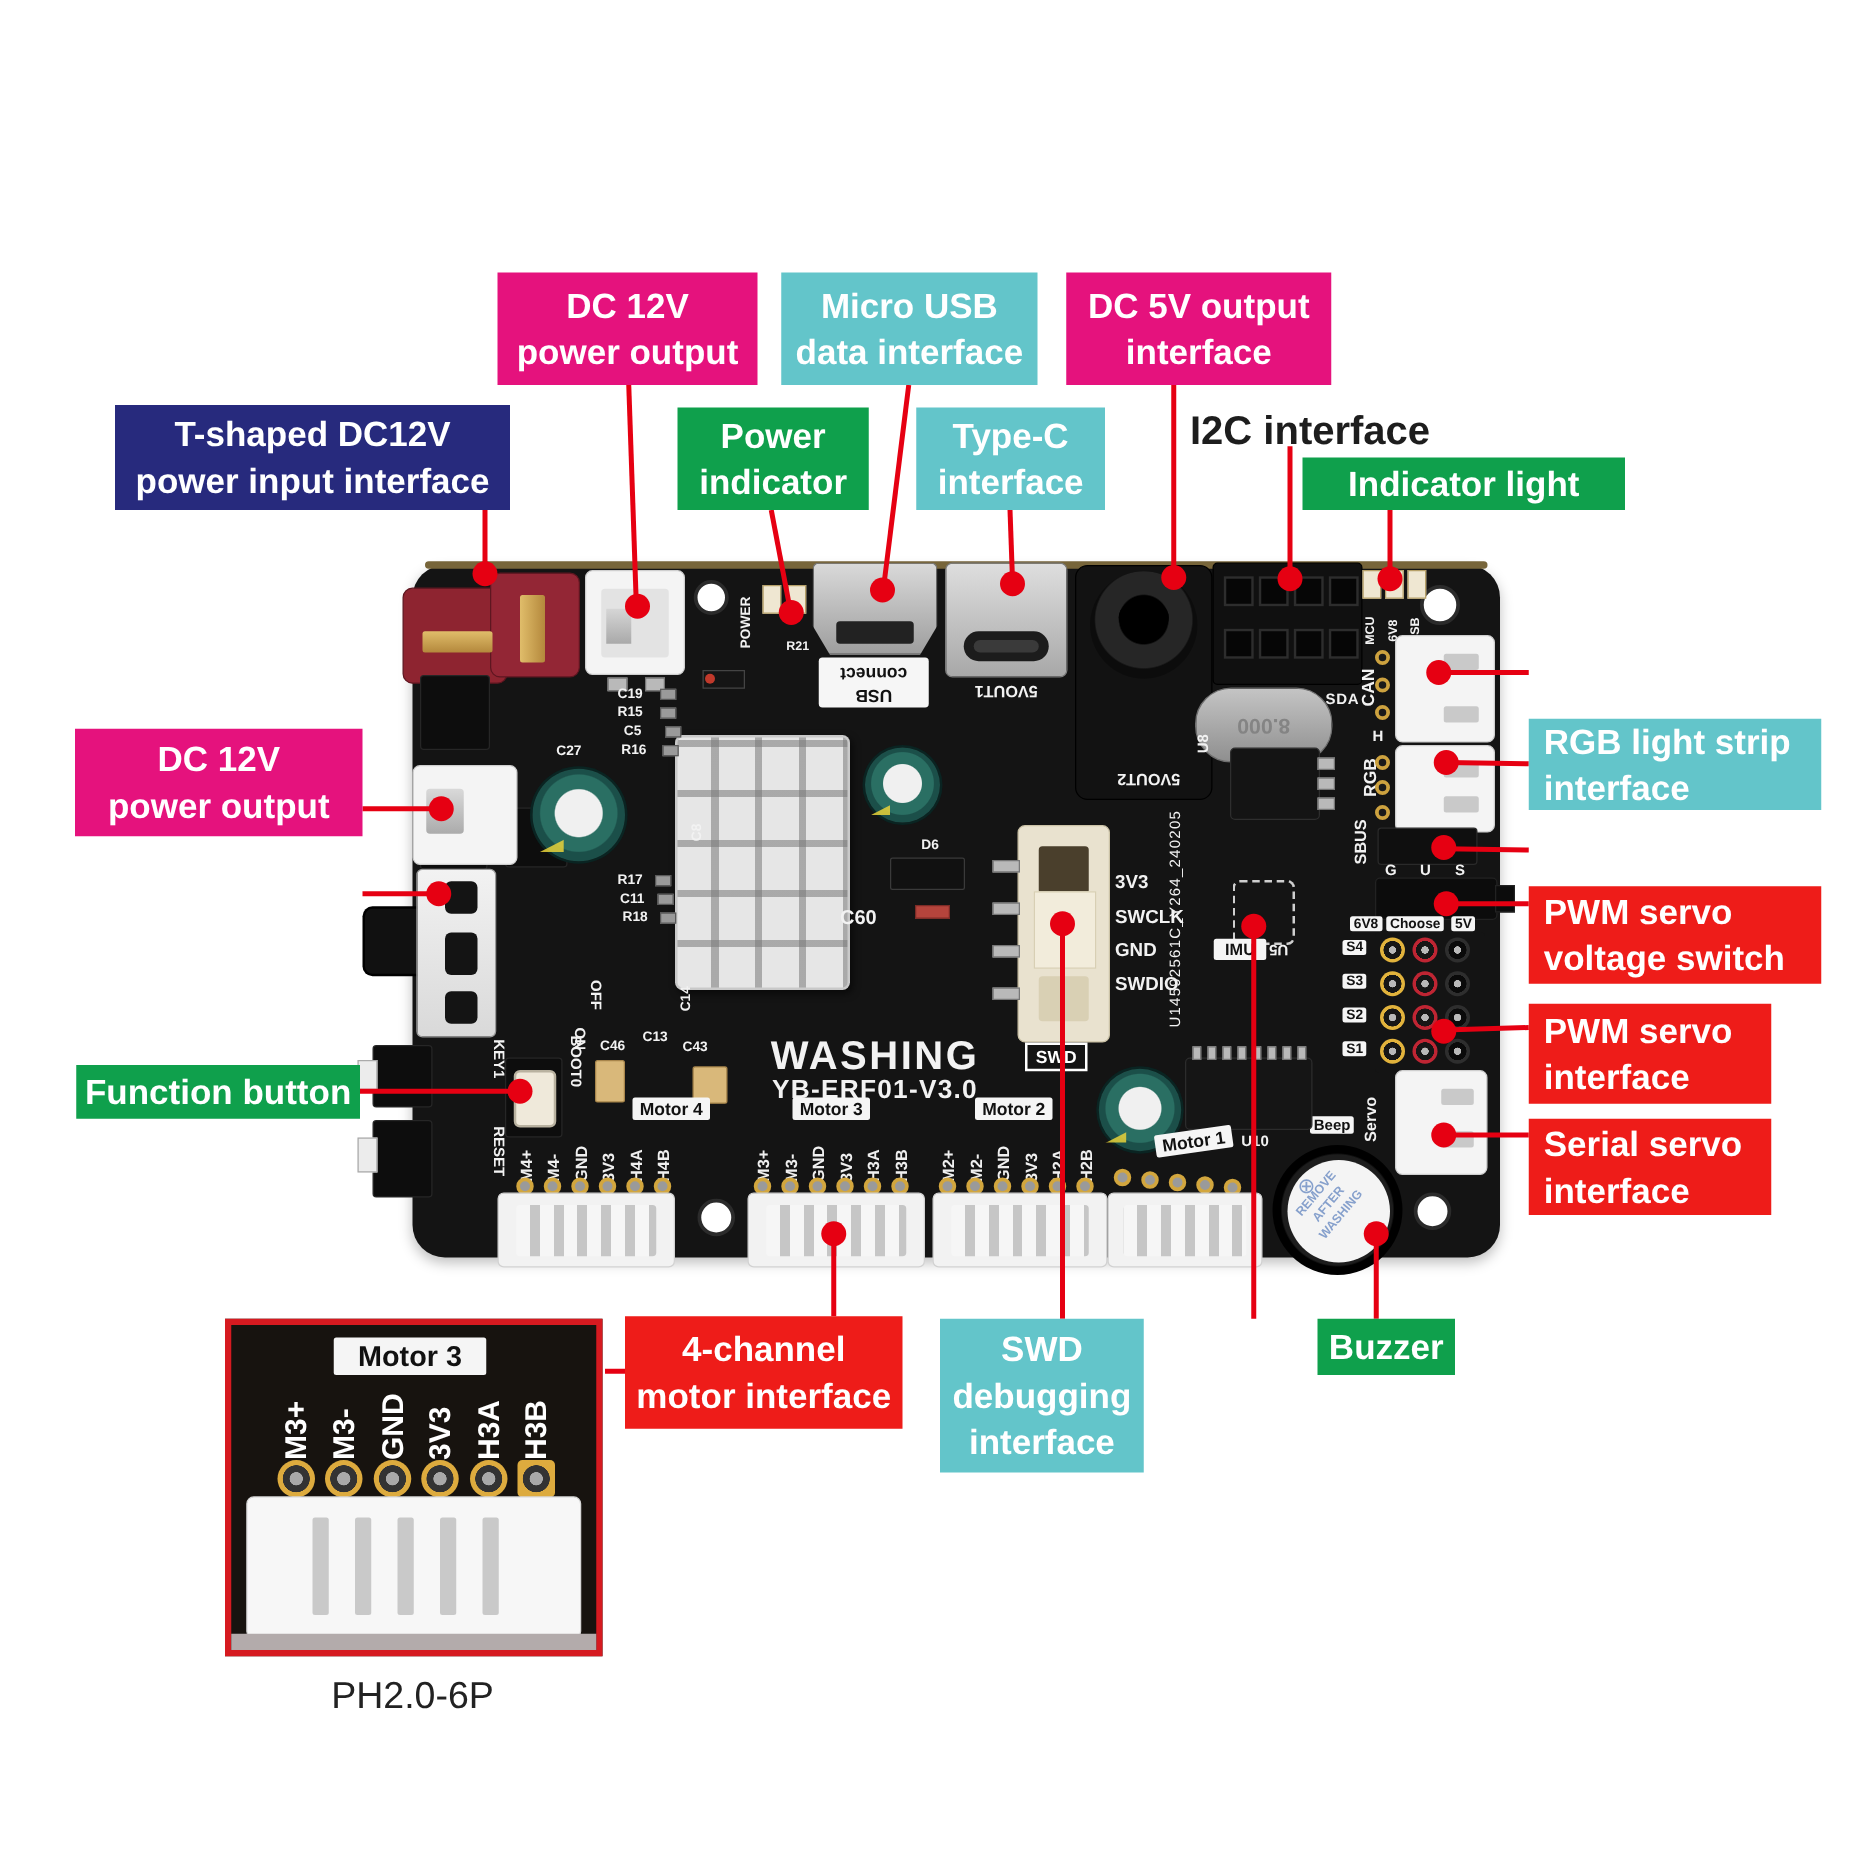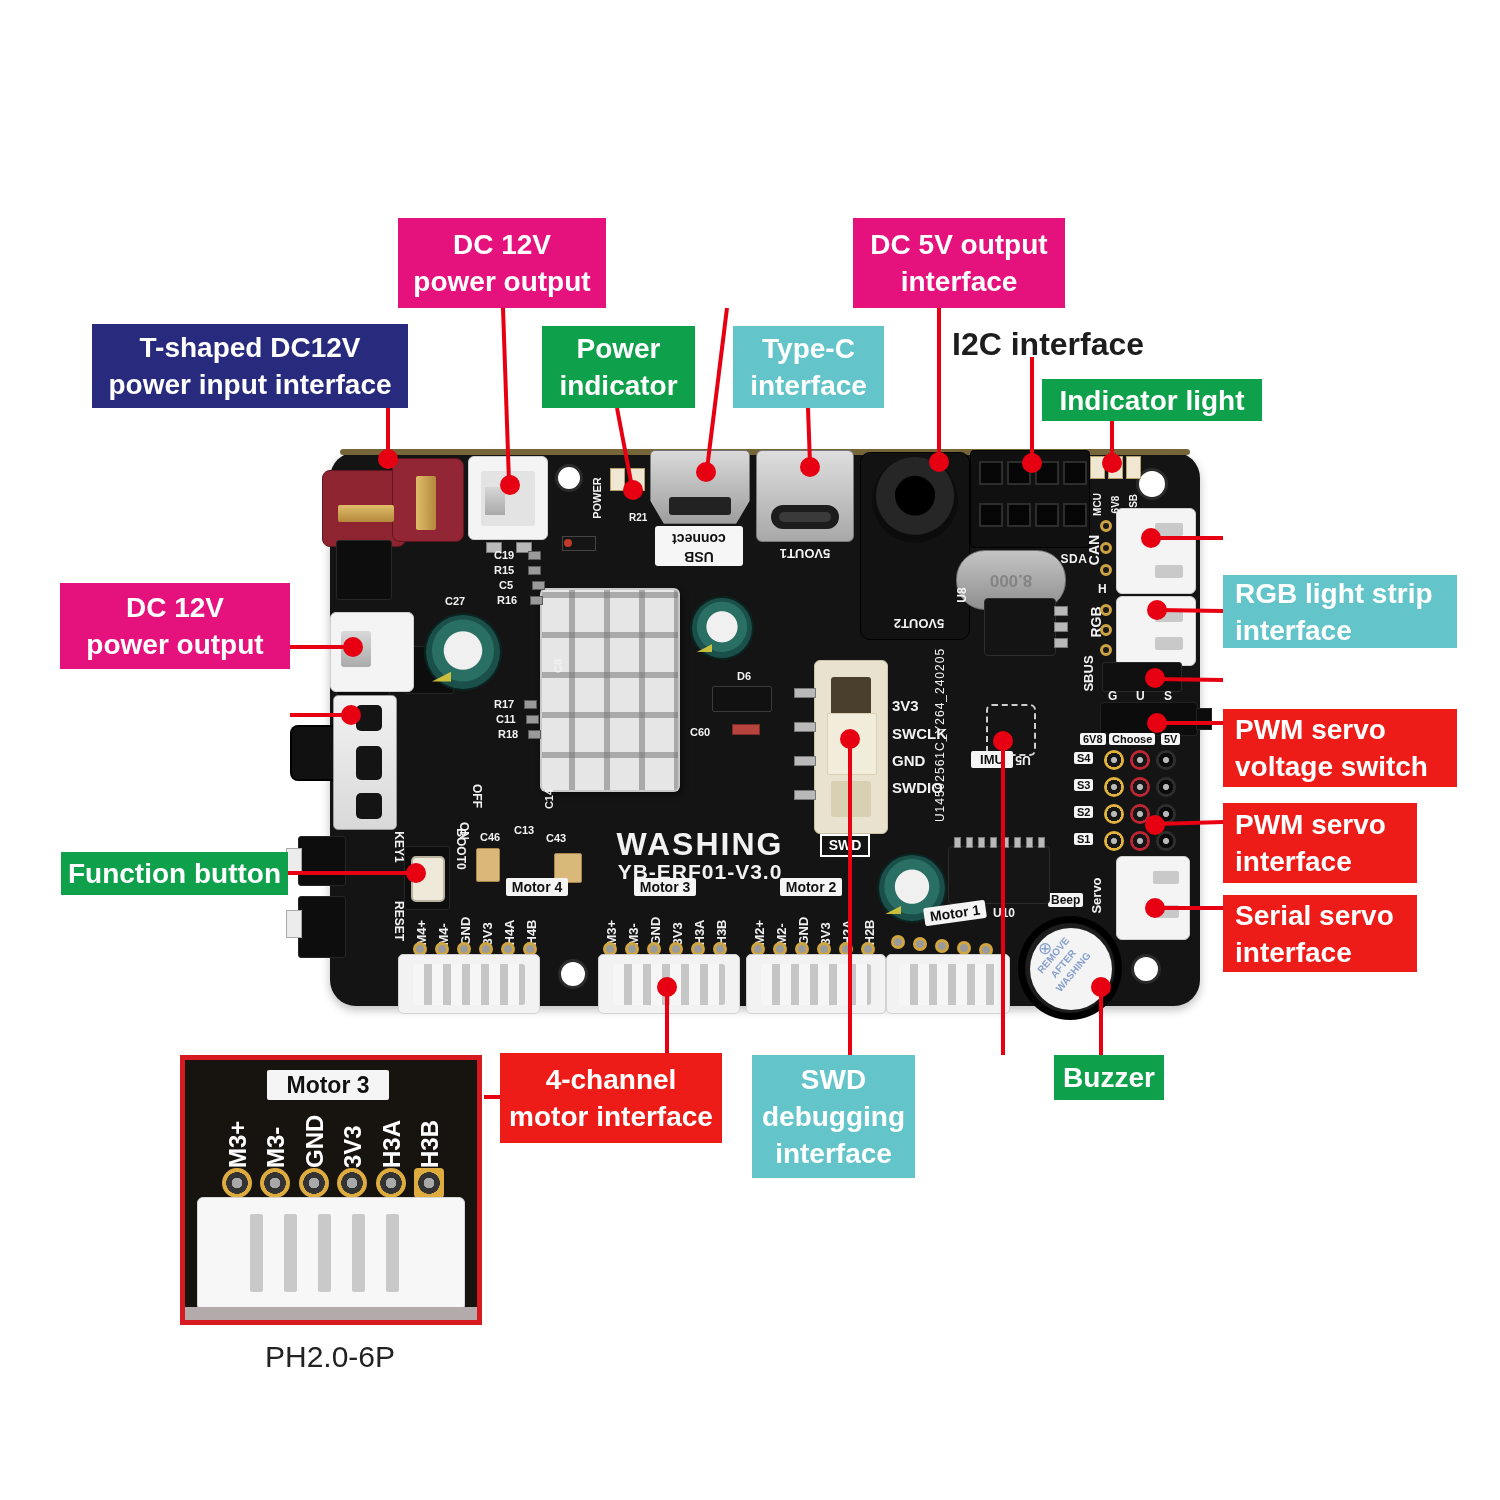--- a/index.html
+++ b/index.html
@@ -163,21 +163,21 @@
   <div class="silk v" style="left:546px;top:660px;width:24px;font-size:11px;">C8</div>
   <div class="silk" style="left:494px;top:698px;font-size:11px;">R17</div>
   <div class="silk" style="left:496px;top:713px;font-size:11px;">C11</div>
   <div class="silk" style="left:498px;top:728px;font-size:11px;">R18</div>
   <div class="silk v" style="left:537px;top:793px;width:24px;font-size:11px;">C14</div>
   <div class="silk" style="left:480px;top:831px;font-size:11px;">C46</div>
   <div class="silk" style="left:514px;top:824px;font-size:11px;">C13</div>
   <div class="silk" style="left:546px;top:832px;font-size:11px;">C43</div>
   <div class="silk" style="left:629px;top:512px;font-size:10px;">R21</div>
   <div class="silk" style="left:737px;top:670px;font-size:11px;">D6</div>
-  <div class="silk" style="left:690px;top:726px;font-size:11px;">C60</div>
+  <div class="silk" style="left:672px;top:726px;font-size:16px;">C60</div>
   <div class="cmp" style="left:528px;top:551px;"></div>
   <div class="cmp" style="left:528px;top:566px;"></div>
   <div class="cmp" style="left:532px;top:581px;"></div>
   <div class="cmp" style="left:530px;top:596px;"></div>
   <div class="cmp" style="left:524px;top:700px;"></div>
   <div class="cmp" style="left:526px;top:715px;"></div>
   <div class="cmp" style="left:528px;top:730px;"></div>
   <div class="tancap" style="left:476px;top:848px;width:22px;height:32px;"></div>
   <div class="tancap" style="left:554px;top:853px;width:26px;height:28px;"></div>
   <div class="a" style="left:562px;top:536px;width:32px;height:13px;background:#151515;border:1px solid #444;"></div>
@@ -442,38 +442,42 @@
       <circle cx="850" cy="739" r="10"></circle>
       <circle cx="1003" cy="741" r="10"></circle>
       <circle cx="1101" cy="987" r="10"></circle>
     </g>
   </svg>
 
   <div class="box pink" style="left:398px;top:218px;width:208px;height:90px;">
     <span>DC 12V</span>
     <span>power output</span>
   </div>
+  <div class="box teal" style="left:625px;top:218px;width:205px;height:90px;">
+    <span>Micro USB</span>
+    <span>data interface</span>
+  </div>
   <div class="box pink" style="left:853px;top:218px;width:212px;height:90px;">
     <span>DC 5V output</span>
     <span>interface</span>
   </div>
   <div class="box navy" style="left:92px;top:324px;width:316px;height:84px;">
     <span>T-shaped DC12V</span>
     <span>power input interface</span>
   </div>
   <div class="box green" style="left:542px;top:326px;width:153px;height:82px;">
     <span>Power</span>
     <span>indicator</span>
   </div>
   <div class="box teal" style="left:733px;top:326px;width:151px;height:82px;">
     <span>Type-C</span>
     <span>interface</span>
   </div>
   <div class="blacktext" style="left:952px;top:326px;">I2C interface</div>
-  <div class="box green" style="left:1042px;top:366px;width:220px;height:42px;margin-top:13px;">
+  <div class="box green" style="left:1042px;top:366px;width:258px;height:42px;">
     <span>Indicator light</span>
   </div>
 
   <div class="box teal la" style="left:1223px;top:575px;width:222px;height:73px;">
     <span>RGB light strip</span>
     <span>interface</span>
   </div>
   <div class="box red la" style="left:1223px;top:709px;width:222px;height:78px;">
     <span>PWM servo</span>
     <span>voltage switch</span>

